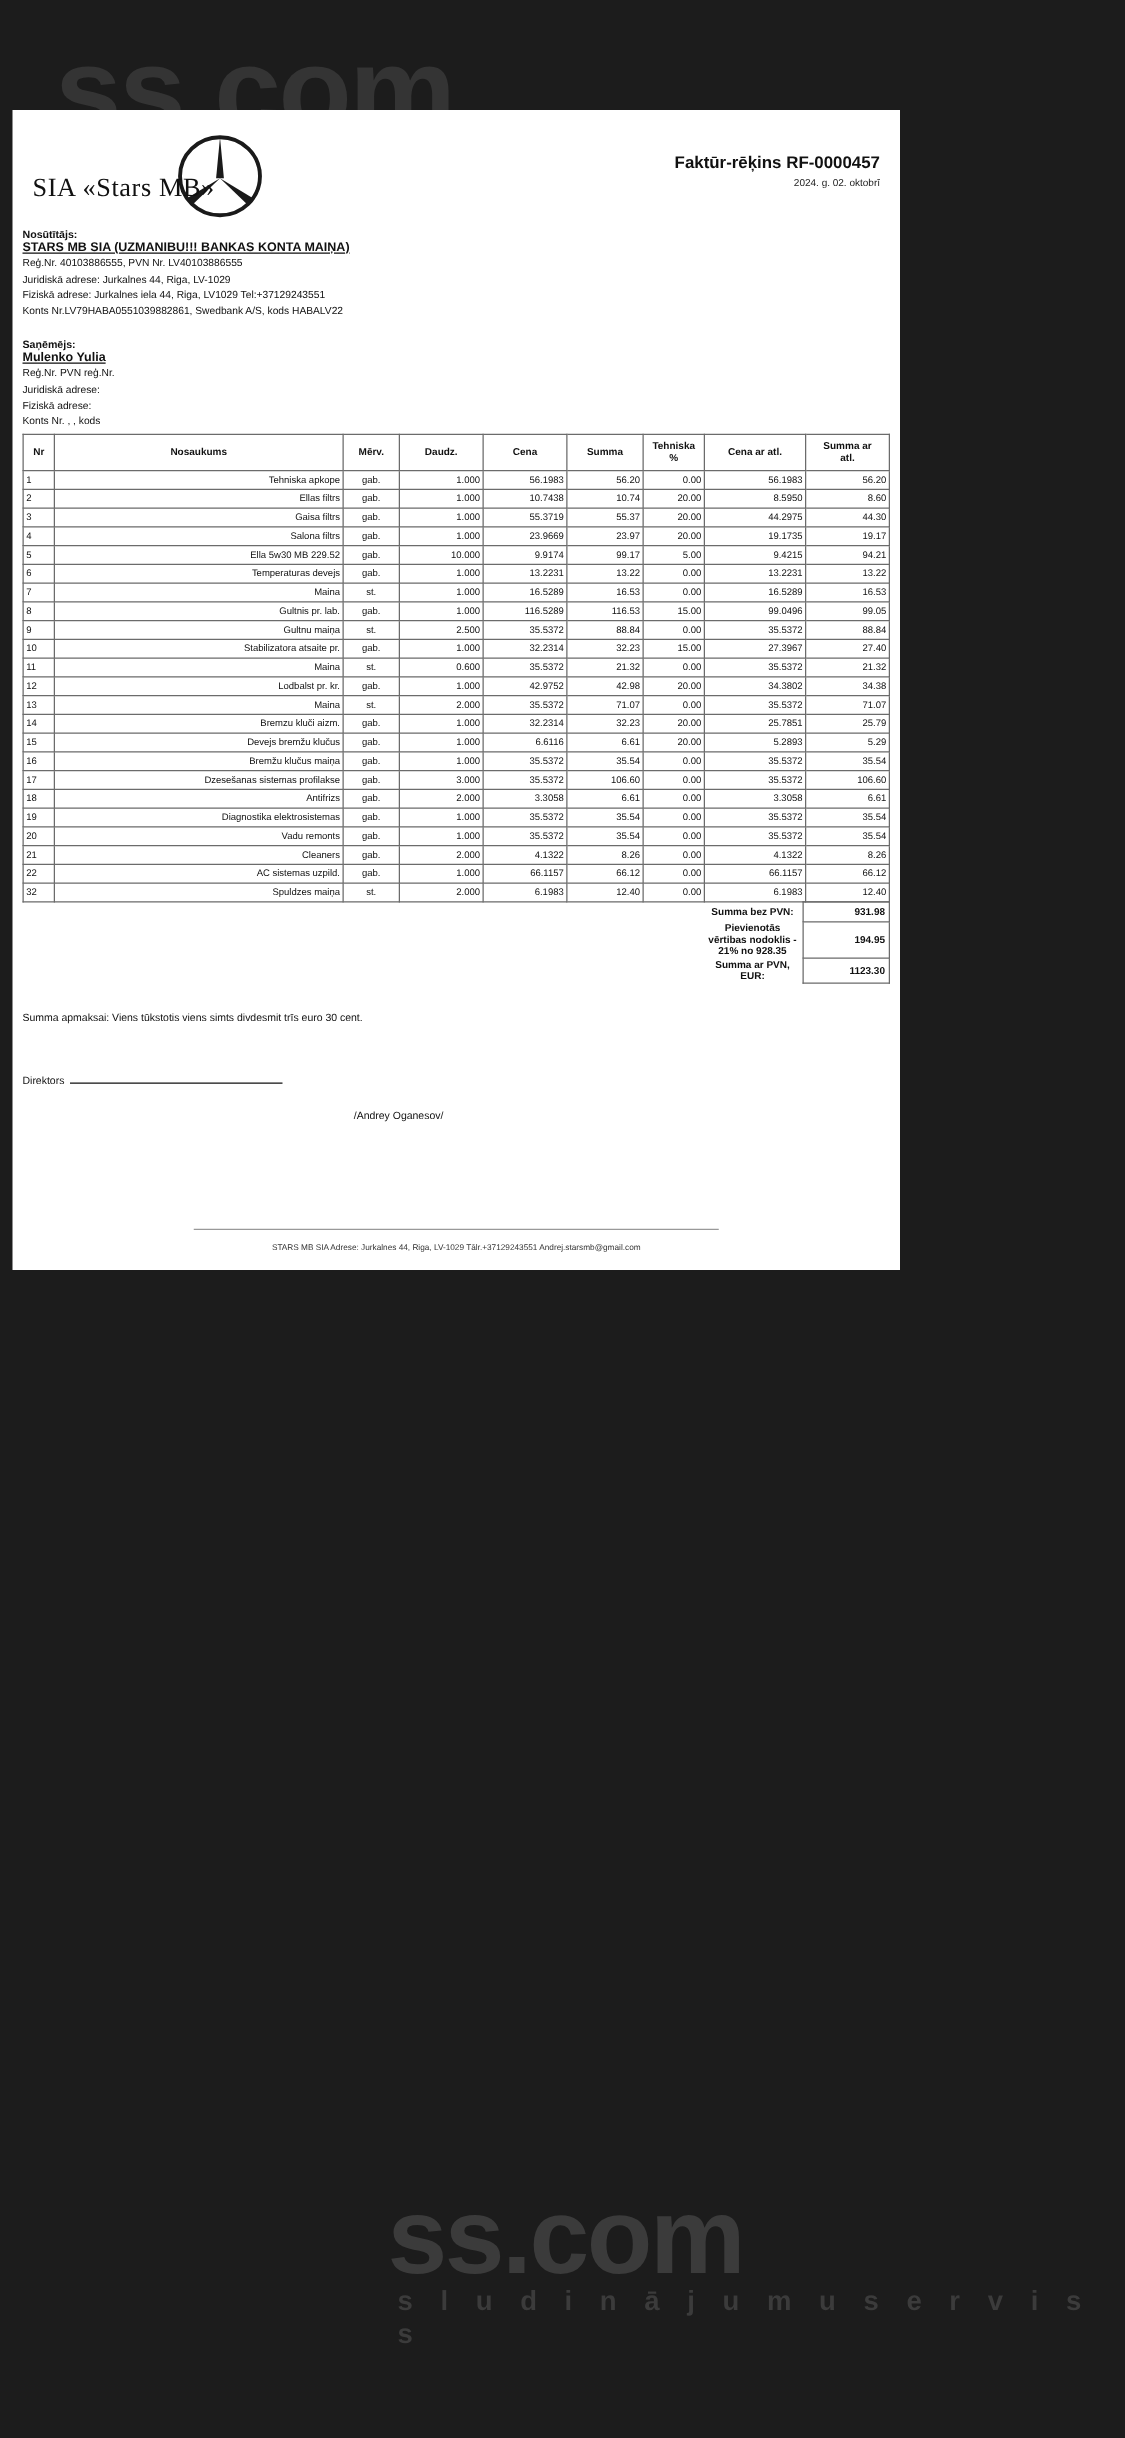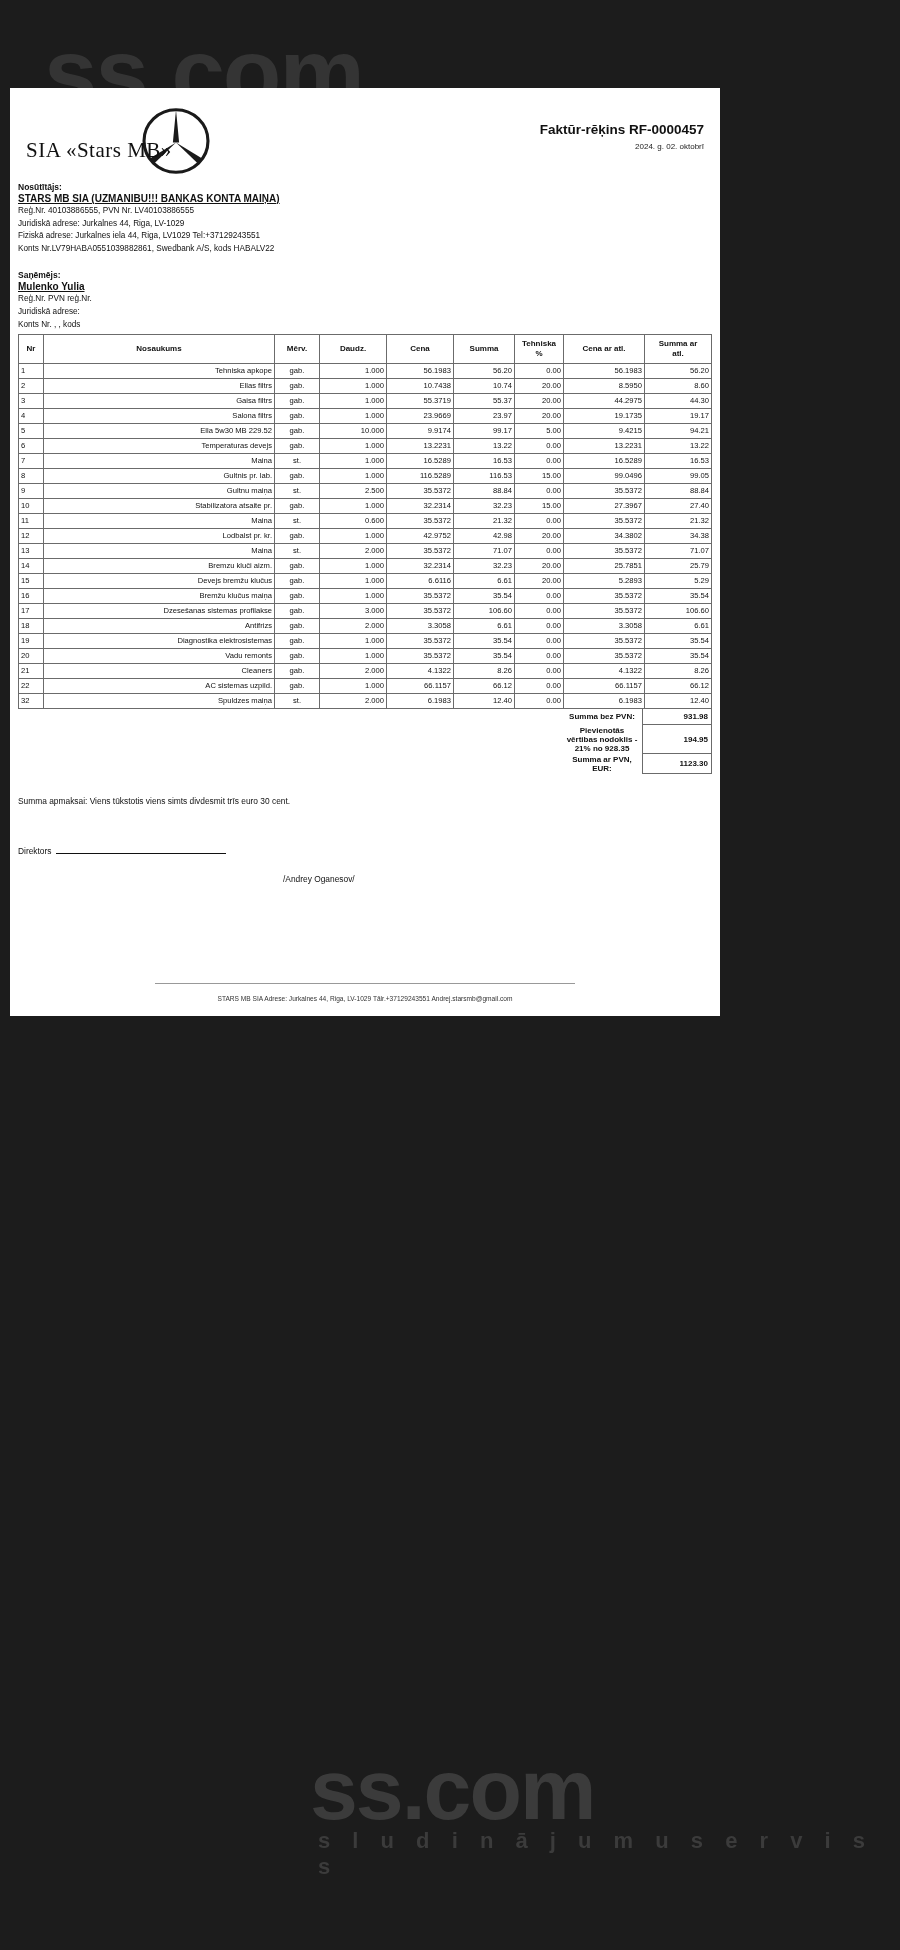--- a/index.html
+++ b/index.html
@@ -134,20 +134,21 @@
       <div class="line">Konts Nr.LV79HABA0551039882861, Swedbank A/S, kods HABALV22</div>
     </div>
 
     <div class="spacer"></div>
 
     <div class="party">
       <div class="lbl">Saņēmējs:</div>
       <div class="name">Mulenko Yulia</div>
       <div class="line">Reģ.Nr.   PVN reģ.Nr.</div>
       <div class="line">Juridiskā adrese:</div>
+      <div class="line">Fiziskā adrese:</div>
       <div class="line">Konts Nr. ,  , kods</div>
     </div>
 
 
     <table class="items">
       <thead>
         <tr>
           <th class="c-nr">Nr</th>
           <th class="c-name">Nosaukums</th>
           <th class="c-merv">Mērv.</th>

